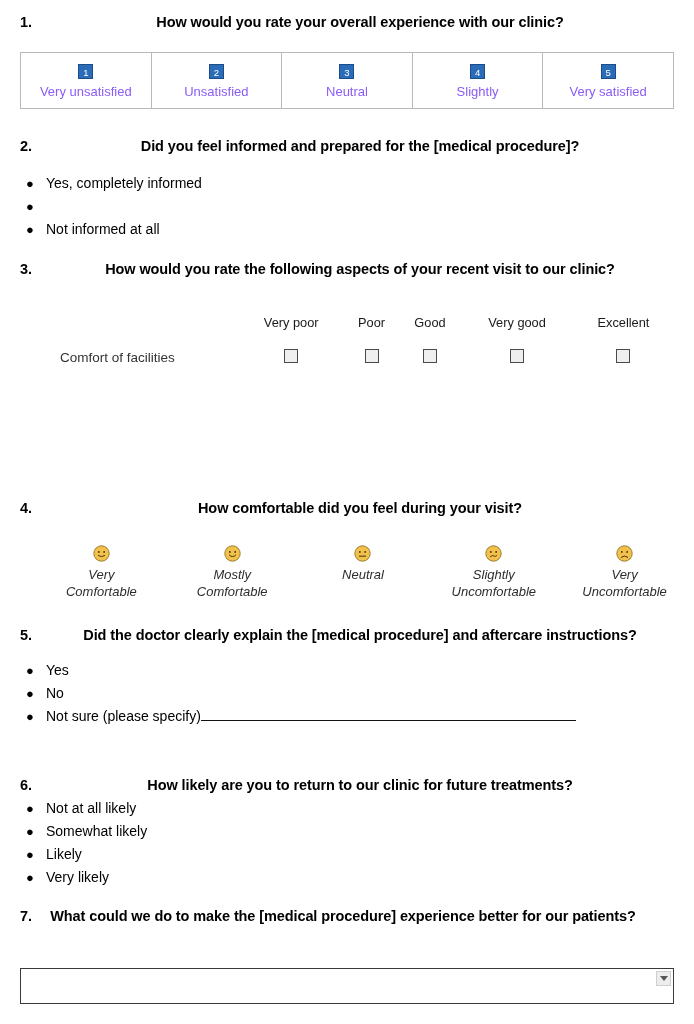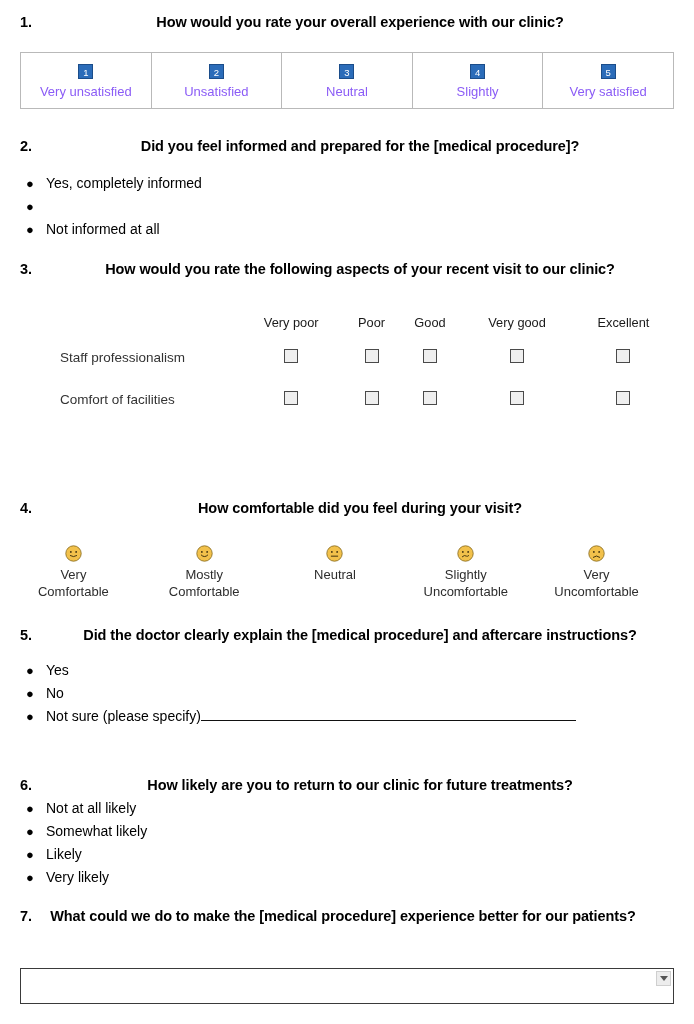--- a/index.html
+++ b/index.html
@@ -192,21 +192,21 @@
   }
 
   
   #q1-head  { position: absolute; left: 20px; top: 11px;  width: 654px; }
   #q1-table { position: absolute; left: 20px; top: 52px;  width: 654px; }
   #q2-head  { position: absolute; left: 20px; top: 135px; width: 654px; }
   #q2-list  { position: absolute; left: 20px; top: 172px; width: 654px; }
   #q3-head  { position: absolute; left: 20px; top: 258px; width: 654px; }
   #q3-grid  { position: absolute; left: 20px; top: 314px; width: 654px; }
   #q4-head  { position: absolute; left: 20px; top: 497px; width: 654px; }
-  #q4-row   { position: absolute; left: 8px; top: 545px; width: 654px; }
+  #q4-row   { position: absolute; left: 36px; top: 545px; width: 654px; font-style: italic; }
   #q5-head  { position: absolute; left: 20px; top: 624px; width: 654px; }
   #q5-list  { position: absolute; left: 20px; top: 659px; width: 654px; }
   #q6-head  { position: absolute; left: 20px; top: 774px; width: 654px; }
   #q6-list  { position: absolute; left: 20px; top: 797px; width: 654px; }
   #q7-head  { position: absolute; left: 20px; top: 905px; width: 620px; }
   #q7-box   { position: absolute; left: 20px; top: 968px; width: 654px; }
 </style>
 </head>
 <body>
 
@@ -270,28 +270,20 @@
         <th class="row-head-blank"></th>
         <th class="col-head">Very poor</th>
         <th class="col-head">Poor</th>
         <th class="col-head">Good</th>
         <th class="col-head">Very good</th>
         <th class="col-head">Excellent</th>
       </tr>
     </thead>
     <tbody>
       <tr>
-        <td class="row-label">Staff professionalism</td>
-        <td class="cbox"><span class="checkbox"></span></td>
-        <td class="cbox"><span class="checkbox"></span></td>
-        <td class="cbox"><span class="checkbox"></span></td>
-        <td class="cbox"><span class="checkbox"></span></td>
-        <td class="cbox"><span class="checkbox"></span></td>
-      </tr>
-      <tr>
         <td class="row-label">Comfort of facilities</td>
         <td class="cbox"><span class="checkbox"></span></td>
         <td class="cbox"><span class="checkbox"></span></td>
         <td class="cbox"><span class="checkbox"></span></td>
         <td class="cbox"><span class="checkbox"></span></td>
         <td class="cbox"><span class="checkbox"></span></td>
       </tr>
     </tbody>
   </table>
 

